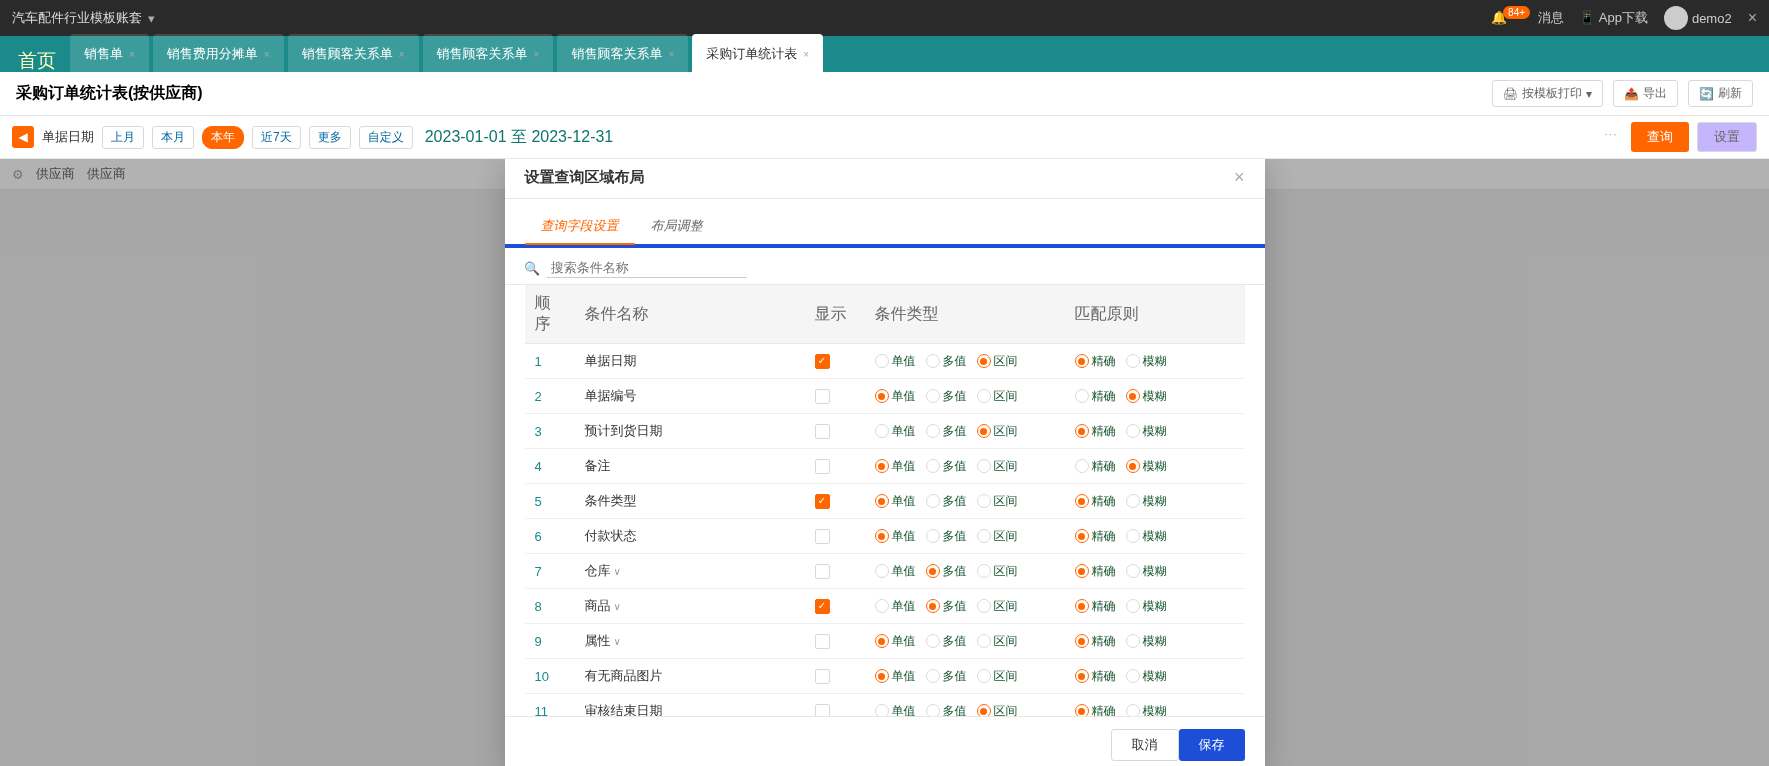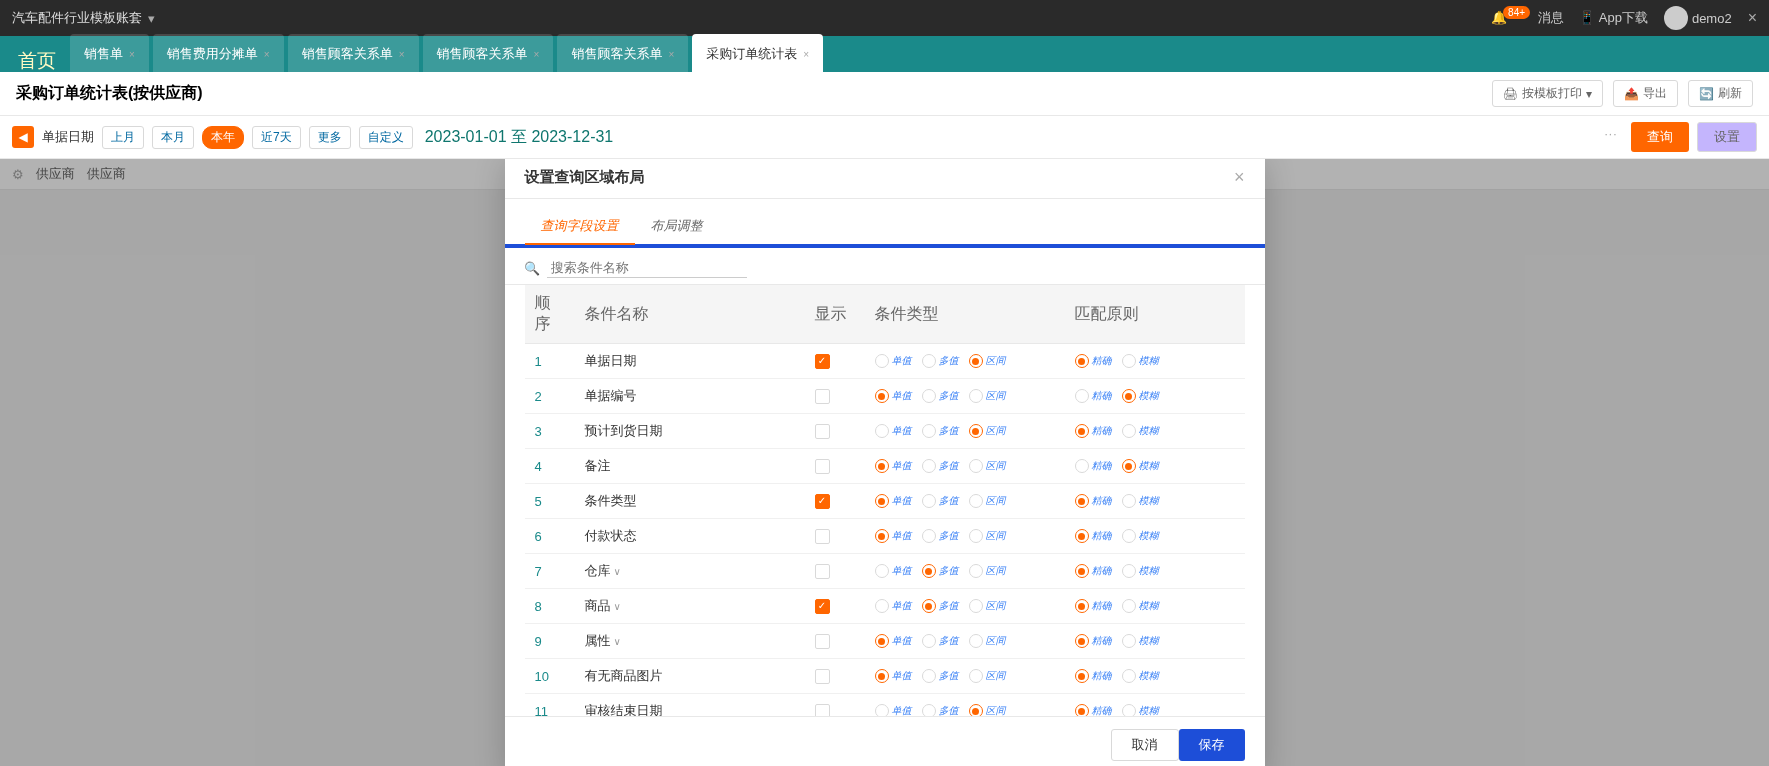--- a/index.html
+++ b/index.html
@@ -194,21 +194,21 @@
       display: flex; align-items: center; justify-content: center;
       flex-shrink: 0;
     }
     .radio-circle.checked { border-color: #f60; }
     .radio-circle.checked::after {
       content: '';
       width: 7px; height: 7px;
       border-radius: 50%;
       background: #f60;
     }
-    .radio-label { font-size: 10px; color: #3b82f6; font-style: italic; }
+    .radio-label { font-size: 12px; color: #14532d; }
 
     
     .checkbox-wrap {
       width: 15px; height: 15px;
       border: 1.5px solid #d9d9d9;
       border-radius: 2px;
       display: flex; align-items: center; justify-content: center;
       cursor: pointer;
     }
     .checkbox-wrap.checked {

